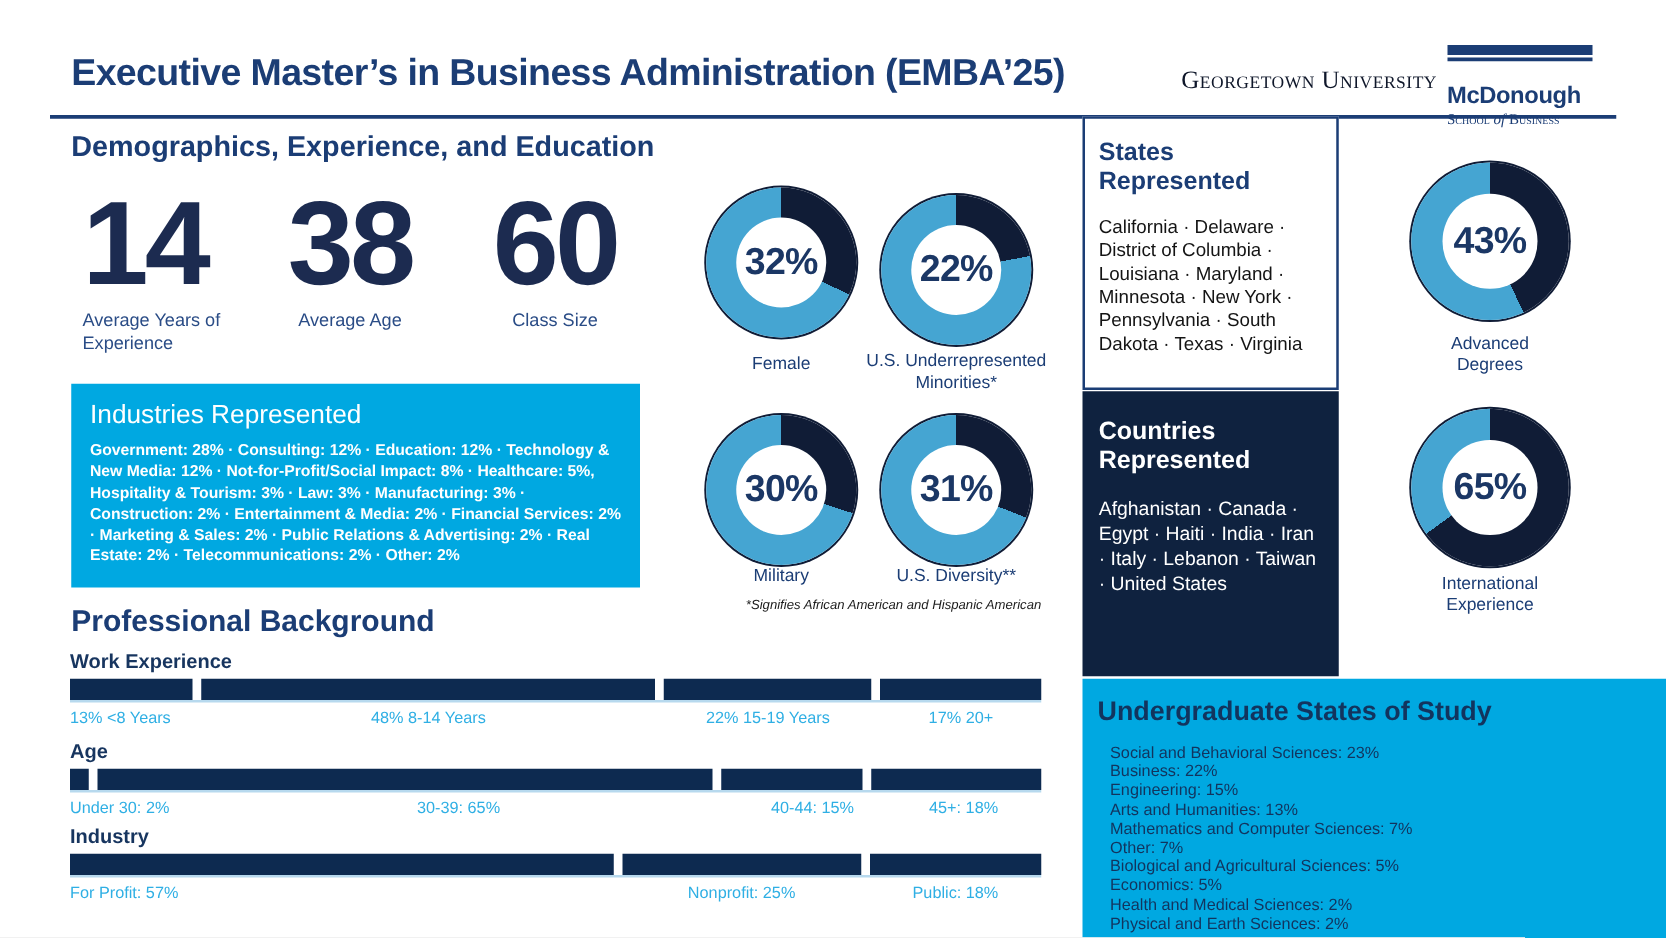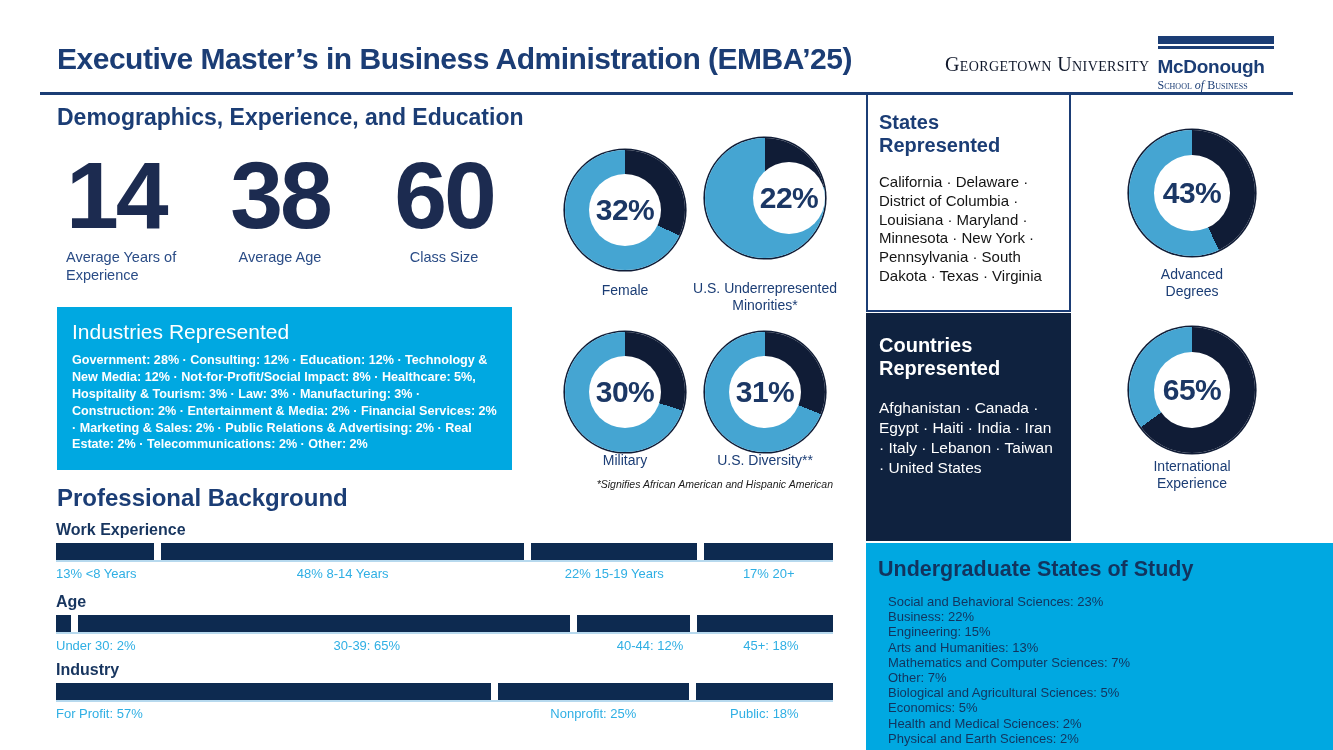--- a/index.html
+++ b/index.html
@@ -9,21 +9,21 @@
 
   
   .main-title{left:57px;top:42px;font-size:30px;font-weight:bold;color:#1B3D75;letter-spacing:-0.5px;}
   .logo{left:945px;top:36px;display:flex;align-items:flex-start;}
   .logo .gu{margin-top:17px;font-family:"Liberation Serif","DejaVu Serif",serif;font-variant:small-caps;
             font-size:20px;color:#0f172a;letter-spacing:0.4px;white-space:nowrap;}
   .mcd-block{margin-left:8px;width:116px;}
   .logo-bar{background:#1B3D75;width:100%;}
   .logo-bar.thick{height:8px;}
   .logo-bar.thin{height:3px;margin-top:2px;}
-  .mcd{font-size:19px;font-weight:bold;color:#1B3D75;margin-top:7px;letter-spacing:-0.3px;}
+  .mcd{font-size:19px;font-weight:bold;color:#1B3D75;margin-top:17px;letter-spacing:-0.3px;}
   .sob{font-family:"Liberation Serif","DejaVu Serif",serif;font-variant:small-caps;font-size:12px;
        color:#1B3D75;text-align:left;margin-top:0px;}
   .sob .of{font-variant:normal;font-style:italic;}
   .header-line{left:40px;top:92px;width:1253px;height:2.5px;background:#1B3D75;}
 
   
   .section-heading{font-size:23px;font-weight:bold;color:#1B3D75;}
   .stat{top:152px;}
   .stat .num{font-size:95px;font-weight:bold;color:#1C2B50;line-height:0.92;letter-spacing:-3px;}
   .stat .lbl{font-size:14.5px;color:#2A4C86;margin-top:10px;line-height:1.2;}
@@ -110,21 +110,21 @@
   <div class="abs industries-box">
     <h2>Industries Represented</h2>
     <p>Government: 28% · Consulting: 12% · Education: 12% · Technology &amp; New Media: 12% · Not-for-Profit/Social Impact: 8% · Healthcare: 5%, Hospitality &amp; Tourism: 3% · Law: 3% · Manufacturing: 3% · Construction: 2% · Entertainment &amp; Media: 2% · Financial Services: 2% · Marketing &amp; Sales: 2% · Public Relations &amp; Advertising: 2% · Real Estate: 2% · Telecommunications: 2% · Other: 2%</p>
   </div>
 
   <div class="donut d120" style="left: 565px; top: 150px; background: conic-gradient(rgb(16, 28, 54) 0%, rgb(16, 28, 54) 32%, rgb(69, 165, 210) 32%, rgb(69, 165, 210) 100%);">
     <div class="hole">
         <span>32%</span>
       </div>
   </div>
-  <div class="donut d120" style="left: 705px; top: 138px; background: conic-gradient(rgb(16, 28, 54) 0%, rgb(16, 28, 54) 22%, rgb(69, 165, 210) 22%, rgb(69, 165, 210) 100%); justify-content: flex-end;">
+  <div class="donut d120" style="left: 705px; top: 156px; background: conic-gradient(rgb(16, 28, 54) 0%, rgb(16, 28, 54) 22%, rgb(69, 165, 210) 22%, rgb(69, 165, 210) 100%);">
     <div class="hole">
         <span>22%</span>
       </div>
   </div>
   <div class="donut-label" style="left:565px;top:282px;width:120px;">Female</div>
   <div class="donut-label" style="left:685px;top:280px;width:160px;">U.S. Underrepresented Minorities*</div>
 
   <div class="donut d120" style="left: 565px; top: 332px; background: conic-gradient(rgb(16, 28, 54) 0%, rgb(16, 28, 54) 30%, rgb(69, 165, 210) 30%, rgb(69, 165, 210) 100%);">
     <div class="hole">
         <span>30%</span>
@@ -164,21 +164,21 @@
     <div class="bar-title">Age</div>
     <div class="seg-row">
         <div class="seg" style="flex-grow: 2;"></div>
         <div class="seg" style="flex-grow: 65;"></div>
         <div class="seg" style="flex-grow: 15;"></div>
         <div class="seg" style="flex-grow: 18;"></div>
       </div>
     <div class="label-row">
         <div class="seg-label left" style="flex-grow: 2;">Under 30: 2%</div>
         <div class="seg-label" style="flex-grow: 65;">30-39: 65%</div>
-        <div class="seg-label" style="flex-grow: 15;">40-44: 12%</div>
+        <div class="seg-label" style="flex-grow: 15;">40-44: 15%</div>
         <div class="seg-label" style="flex-grow: 18;">45+: 18%</div>
       </div>
   </div>
 
   <div class="bar-group" style="top:661px;">
     <div class="bar-title">Industry</div>
     <div class="seg-row">
         <div class="seg" style="flex-grow: 57;"></div>
         <div class="seg" style="flex-grow: 25;"></div>
         <div class="seg" style="flex-grow: 18;"></div>

